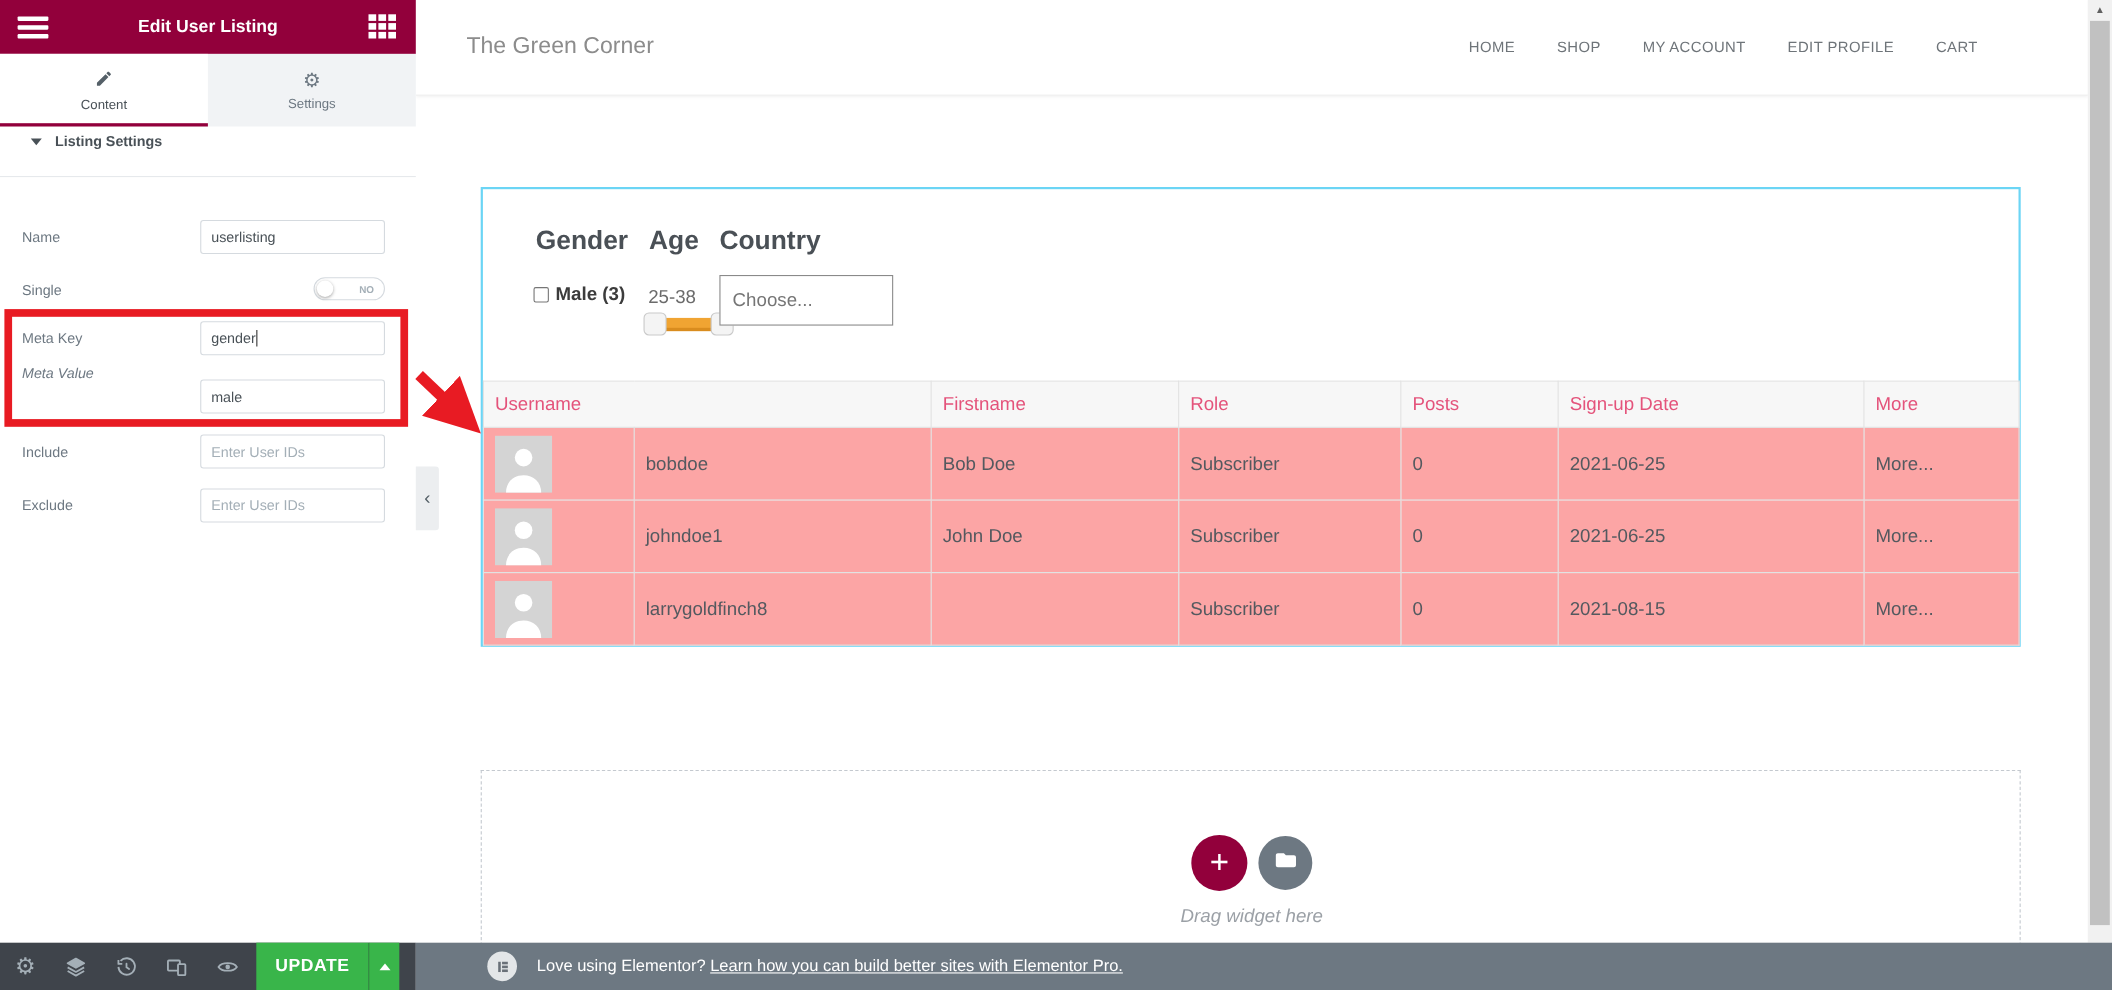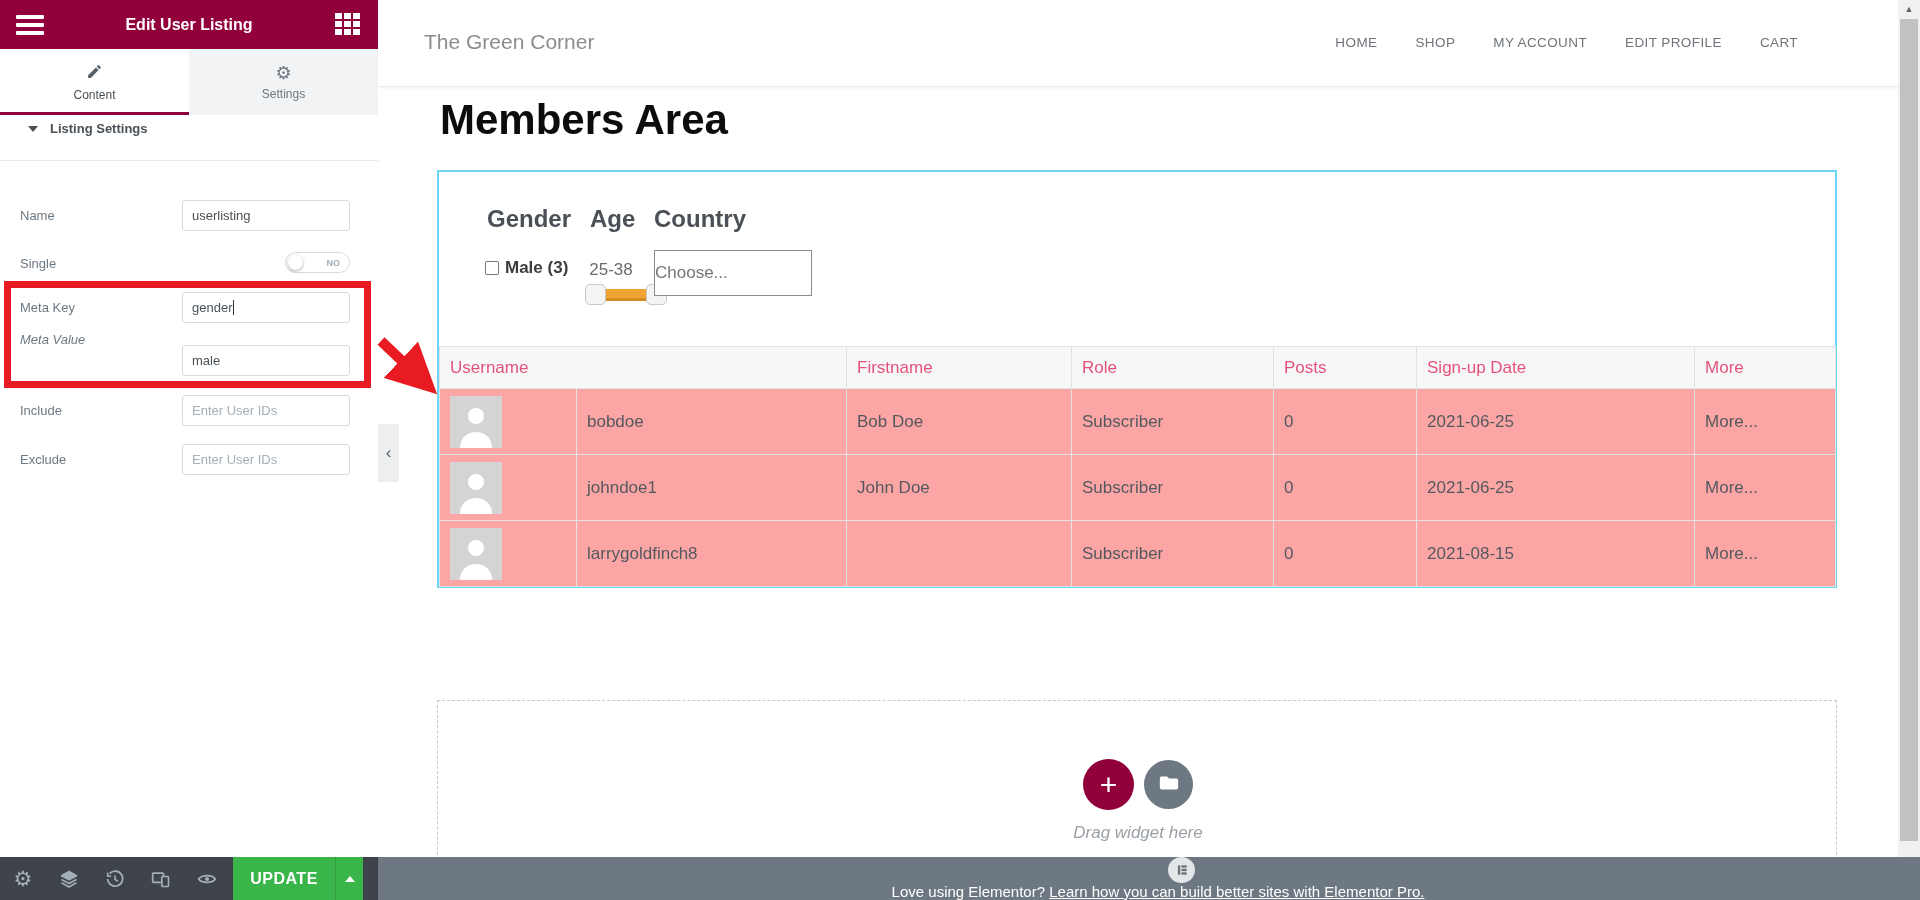--- a/index.html
+++ b/index.html
@@ -49,21 +49,21 @@
 
   .widget { position:absolute; left:59px; top:170px; width:1400px; height:418px; border:2px solid #6bd5f5; background:#fff; }
   .f-label { position:absolute; font-size:24px; font-weight:bold; color:#4a5056; top:33px; }
   .chk { position:absolute; left:46px; top:89px; width:14px; height:14px; border:1px solid #767676; border-radius:2px; background:#fff; cursor:pointer; }
   .chk-label { position:absolute; left:66px; top:86px; font-size:17px; font-weight:bold; color:#3c3c3c; }
   .age-range { position:absolute; left:148px; top:88px; width:48px; text-align:center; font-size:17px; color:#6b6b6b; }
   .slider { position:absolute; left:146px; top:112px; width:82px; height:21px; }
   .slider .track { position:absolute; left:10px; top:5px; right:10px; height:12px; background:#f0a432; border-bottom:3px solid #d98c1e; }
   .slider .handle { position:absolute; top:0; width:21px; height:21px; background:#f4f4f4; border:1px solid #c9c9c9; border-radius:5px; cursor:pointer; }
   .slider .h-left { left:0; } .slider .h-right { right:0; }
-  .country-select { position:absolute; left:215px; top:78px; width:158px; height:46px; border:1px solid #8a8a8a; background:#fff; font-size:17px; color:#757575; display:flex; align-items:center; cursor:pointer; }
+  .country-select { position:absolute; left:215px; top:78px; width:158px; height:46px; border:1px solid #8a8a8a; background:#fff; font-size:17px; color:#757575; display:flex; align-items:center; padding-left:11px; cursor:pointer; }
 
   table.users { position:absolute; left:0px; top:174px; width:1396px; border-collapse:collapse; table-layout:fixed; font-size:17px; }
   table.users th, table.users td { border:1px solid #e2e2e2; padding:0 0 0 10px; text-align:left; font-weight:normal; }
   table.users thead th { height:42px; background:#f7f7f7; color:#e4537b; }
   table.users td { height:66px; color:#54595f; background:#fca5a5; }
   th.more-h { color:#464c52;margin-left:45px; }
   td.c-posts, td.c-more, th.h-posts-v { text-align:center; padding-left:0; }
   td.c-posts { color:#e4537b; }
   td.c-more { color:#e4537b; cursor:pointer; }
   td.c-avatar { padding:0 0 0 9px; }
@@ -76,21 +76,21 @@
   .drag-hint { position:absolute; left:0; top:122px; width:1400px; text-align:center; font-style:italic; font-size:17px; color:#9ba0a6; }
 
   
   .efooter { position:absolute; left:0; top:857px; width:378px; height:43px; background:#3f444b; z-index:10; display:flex; align-items:center; }
   .efooter .ficon { width:46px; display:flex; justify-content:center; align-items:center; cursor:pointer; color:#a4afb7; }
   .efooter .gear-glyph { font-size:21px; line-height:21px; }
   .update-btn { position:absolute; left:233px; top:0; width:102px; height:43px; background:#39b54a; color:#fff; border:none; font-size:16px; font-weight:bold; letter-spacing:.5px; cursor:pointer; font-family:"Liberation Sans",sans-serif; }
   .update-caret { position:absolute; left:335px; top:0; width:28px; height:43px; background:#39b54a; border-left:1px solid rgba(0,0,0,.15); display:flex; align-items:center; justify-content:center; cursor:pointer; }
   .tri-up { width:0; height:0; border-left:5px solid transparent; border-right:5px solid transparent; border-bottom:6px solid #fff; }
 
-  .notice-bar { position:absolute; left:378px; top:857px; width:1542px; height:43px; background:#6d7882; z-index:10; display:flex; align-items:center;flex-direction:column; }
+  .notice-bar { position:absolute; left:378px; top:857px; width:1542px; height:43px; background:#6d7882; z-index:10; display:flex; align-items:center; }
   .e-logo { width:27px; height:27px; border-radius:50%; background:#e3e6e8; margin-left:65px; display:flex; align-items:center; justify-content:center; }
   .notice-text { color:#fff; font-size:15px; margin-left:18px; }
   .notice-text a { color:#fff; text-decoration:underline; cursor:pointer; }
 
   
   .scrollbar { position:absolute; right:0; top:0; width:22px; height:857px; background:#f1f1f1; z-index:7; }
   .sb-arrow { position:absolute; left:0; top:4px; width:22px; text-align:center; color:#606060; font-size:9px; cursor:pointer; }
   .sb-thumb { position:absolute; left:2px; top:19px; width:18px; height:822px; background:#c1c1c1; cursor:pointer; }
 </style>
 </head>
@@ -182,21 +182,20 @@
       <div class="brand">The Green Corner</div>
       <div class="nav">
         <a>HOME</a>
         <a>SHOP</a>
         <a>MY ACCOUNT</a>
         <a>EDIT PROFILE</a>
         <a>CART</a>
       </div>
     </div>
 
-    <h1 class="page-title">Members Area</h1>
 
     <div class="widget">
       <div class="f-label" style="left:48px;">Gender</div>
       <div class="f-label" style="left:151px;">Age</div>
       <div class="f-label" style="left:215px;">Country</div>
 
       <div class="chk"></div>
       <div class="chk-label">Male (3)</div>
 
       <div class="age-range">25-38</div>

